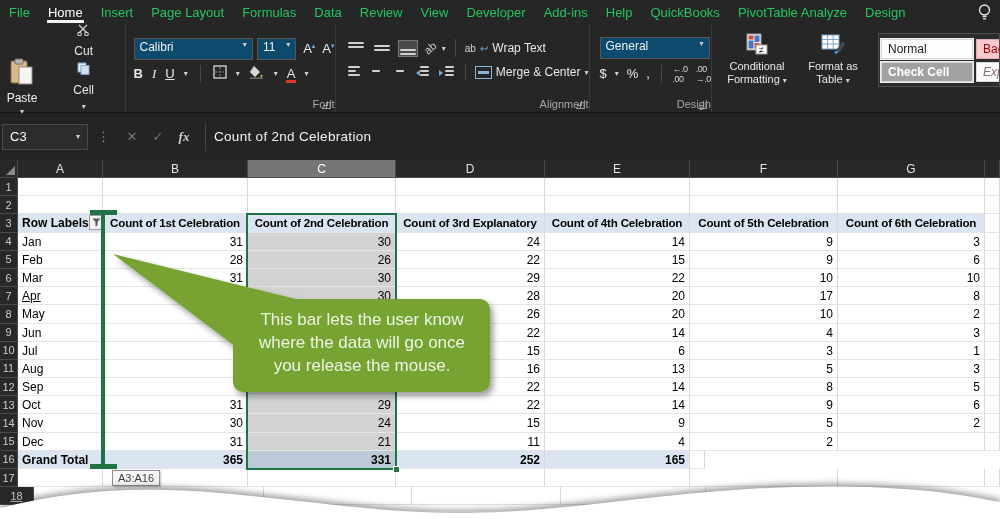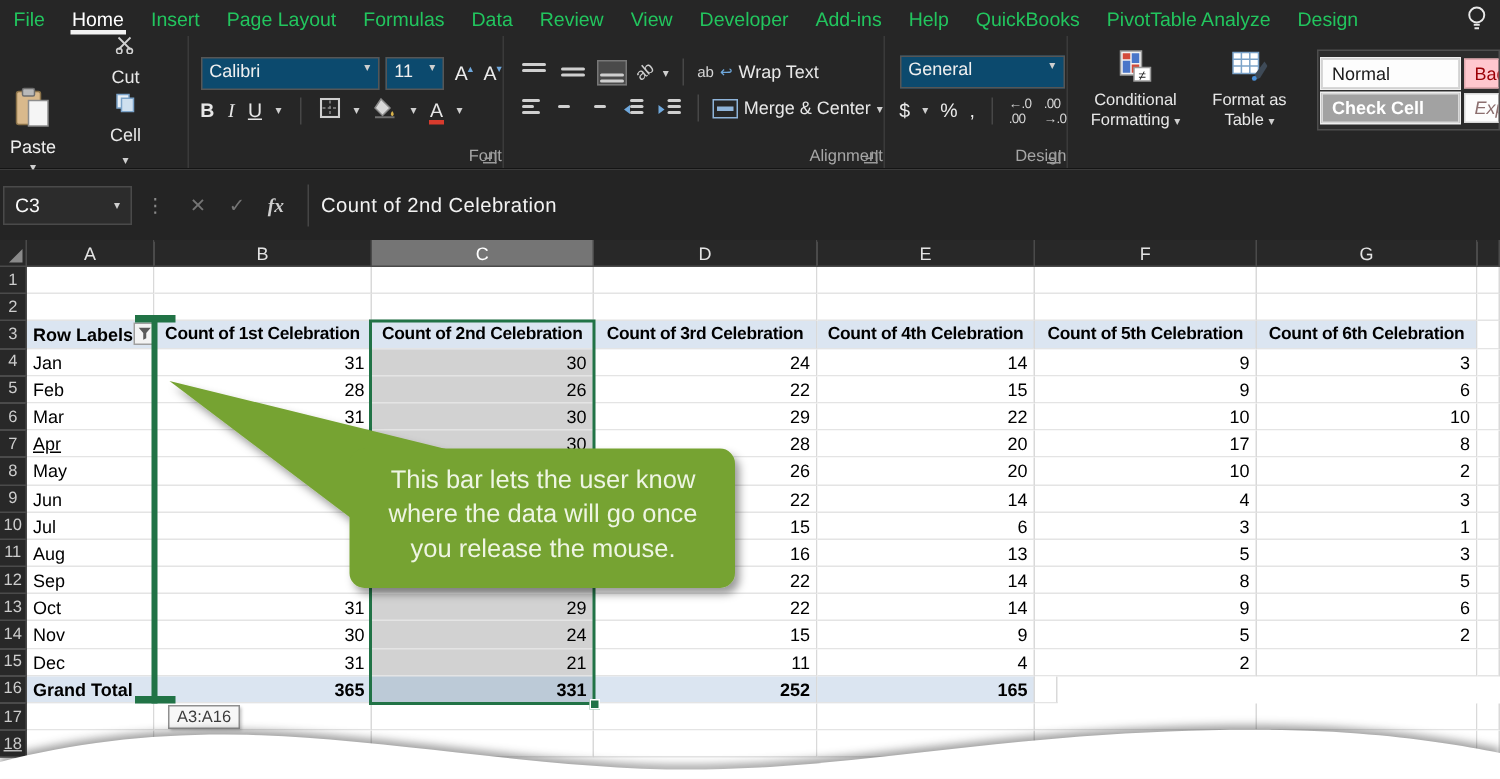--- a/index.html
+++ b/index.html
@@ -427,21 +427,21 @@
         <div class="gcell pivot rowlabels" style="width: 85px;">
           <span>Row Labels</span>
           <span class="filterbtn">
             <svg width="9" height="9" viewBox="0 0 9 9">
               <path d="M0.5,0.5 h8 l-3,3.5 v3.5 l-2,1 v-4.5 z" fill="#5a5a5a"></path>
             </svg>
           </span>
         </div>
         <div class="gcell hdr" style="width: 145px;">Count of 1st Celebration</div>
         <div class="gcell hdr" style="width: 148px;">Count of 2nd Celebration</div>
-        <div class="gcell hdr" style="width: 149px;">Count of 3rd Celebration</div>
+        <div class="gcell hdr" style="width: 149px;">Count of 3rd Explanatory</div>
         <div class="gcell hdr" style="width: 145px;">Count of 4th Celebration</div>
         <div class="gcell hdr" style="width: 148px;">Count of 5th Celebration</div>
         <div class="gcell hdr" style="width: 147px;">Count of 6th Celebration</div>
         <div class="gcell" style="width: 15px;"></div>
       </div>
       <div class="crow">
         <div class="hcell rownum" style="width: 18px; height: 18.2px;">4</div>
         <div class="gcell" style="width: 85px;">Jan</div>
         <div class="gcell num" style="width: 145px;">31</div>
         <div class="gcell num selgray" style="width: 148px;">30</div>
@@ -586,21 +586,21 @@
         <div class="gcell" style="width: 85px;"></div>
         <div class="gcell" style="width: 145px;"></div>
         <div class="gcell" style="width: 148px;"></div>
         <div class="gcell" style="width: 149px;"></div>
         <div class="gcell" style="width: 145px;"></div>
         <div class="gcell" style="width: 148px;"></div>
         <div class="gcell" style="width: 147px;"></div>
         <div class="gcell" style="width: 15px;"></div>
       </div>
       <div class="crow">
-        <div class="hcell rownum" style="width: 18px; height: 18.2px; text-decoration: underline;">18</div>
+        <div class="hcell rownum" style="width: 34px; height: 18.2px; text-decoration: underline;">18</div>
         <div class="gcell" style="width: 85px;"></div>
         <div class="gcell" style="width: 145px;"></div>
         <div class="gcell" style="width: 148px;"></div>
         <div class="gcell" style="width: 149px;"></div>
         <div class="gcell" style="width: 145px;"></div>
         <div class="gcell" style="width: 148px;"></div>
         <div class="gcell" style="width: 147px;"></div>
         <div class="gcell" style="width: 15px;"></div>
       </div>
     </div>

